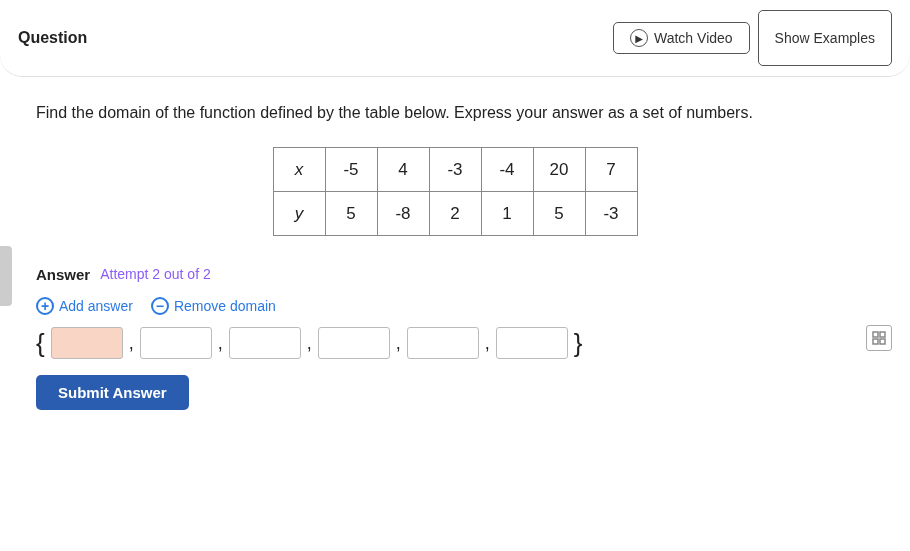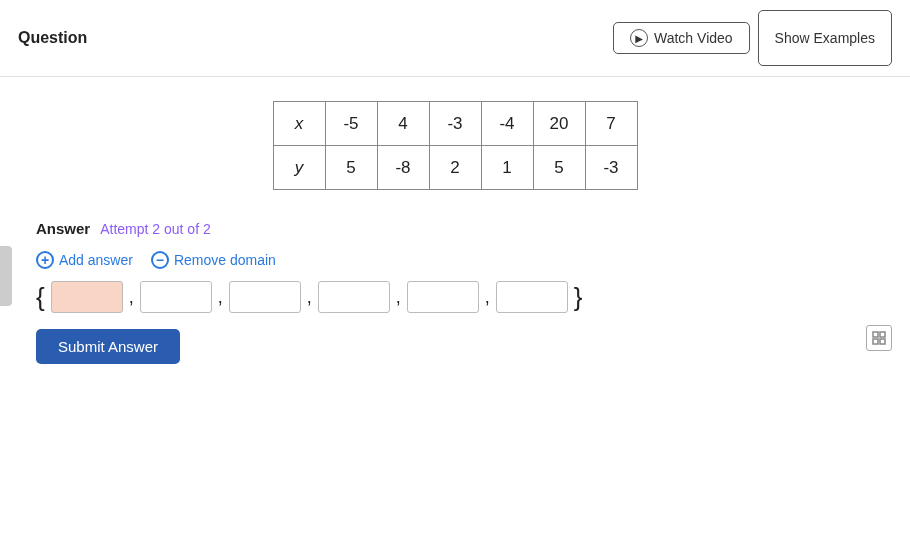--- a/index.html
+++ b/index.html
@@ -21,20 +21,21 @@
     }
 
     
     .header {
       display: flex;
       justify-content: space-between;
       align-items: center;
       padding: 10px 18px 10px 18px;
       border-bottom: 1px solid #e0e0e0;
       background: #fff;
+      border-radius: 22px;
     }
 
     .header-title {
       font-weight: bold;
       font-size: 16px;
       color: #222;
     }
 
     .header-actions {
       display: flex;
@@ -115,21 +116,20 @@
       background: #fff;
     }
 
     
     .answer-section {
       margin-top: 10px;
     }
 
     .answer-label-row {
       display: flex;
-      align-items: center;
       gap: 10px;
       margin-bottom: 14px;
     }
 
     .answer-label {
       font-weight: bold;
       font-size: 15px;
       color: #222;
     }
 
@@ -225,21 +225,21 @@
       color: #222;
     }
 
     .submit-btn {
       background: #2a5db0;
       color: #fff;
       border: none;
       border-radius: 5px;
       padding: 9px 22px;
       font-size: 15px;
-      font-weight: 400;
+      font-weight: 700;
       cursor: pointer;
     }
 
     
     .expand-icon {
       position: absolute;
       right: 18px;
       bottom: 200px;
       width: 26px;
       height: 26px;
@@ -279,20 +279,21 @@
         <span>Watch Video</span>
       </button>
       <button class="show-examples-btn">
         <span>Show Examples</span>
       </button>
     </div>
   </div>
 
   <div class="content">
 
+    <div class="question-text">Find the domain of the function defined by the table below. Express your answer as a set of numbers.</div>
 
     <div class="table-wrapper">
       <table class="func-table">
         <tbody id="table-body">
         <tr>
               <td class="row-label">x</td>
               <td>-5</td>
               <td>4</td>
               <td>-3</td>
               <td>-4</td>

